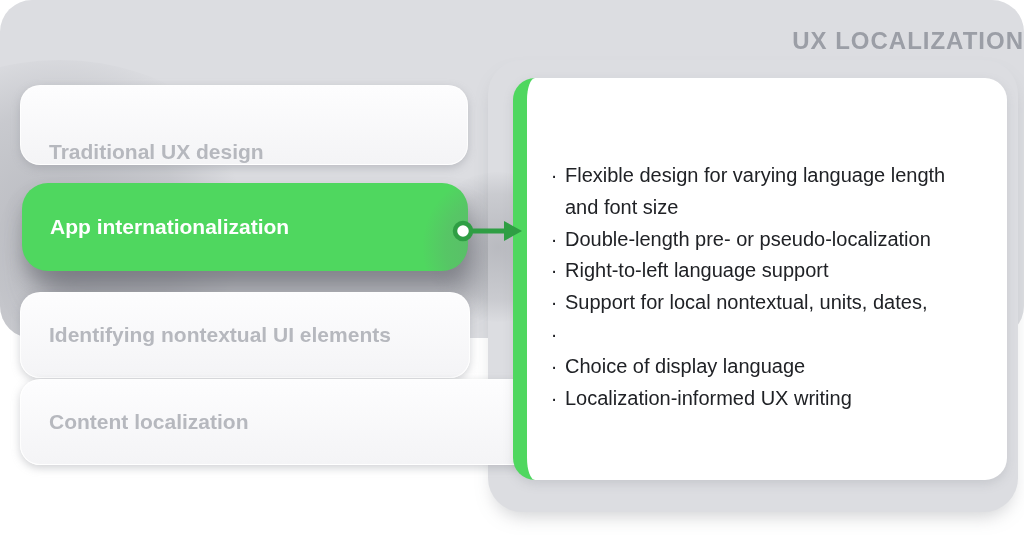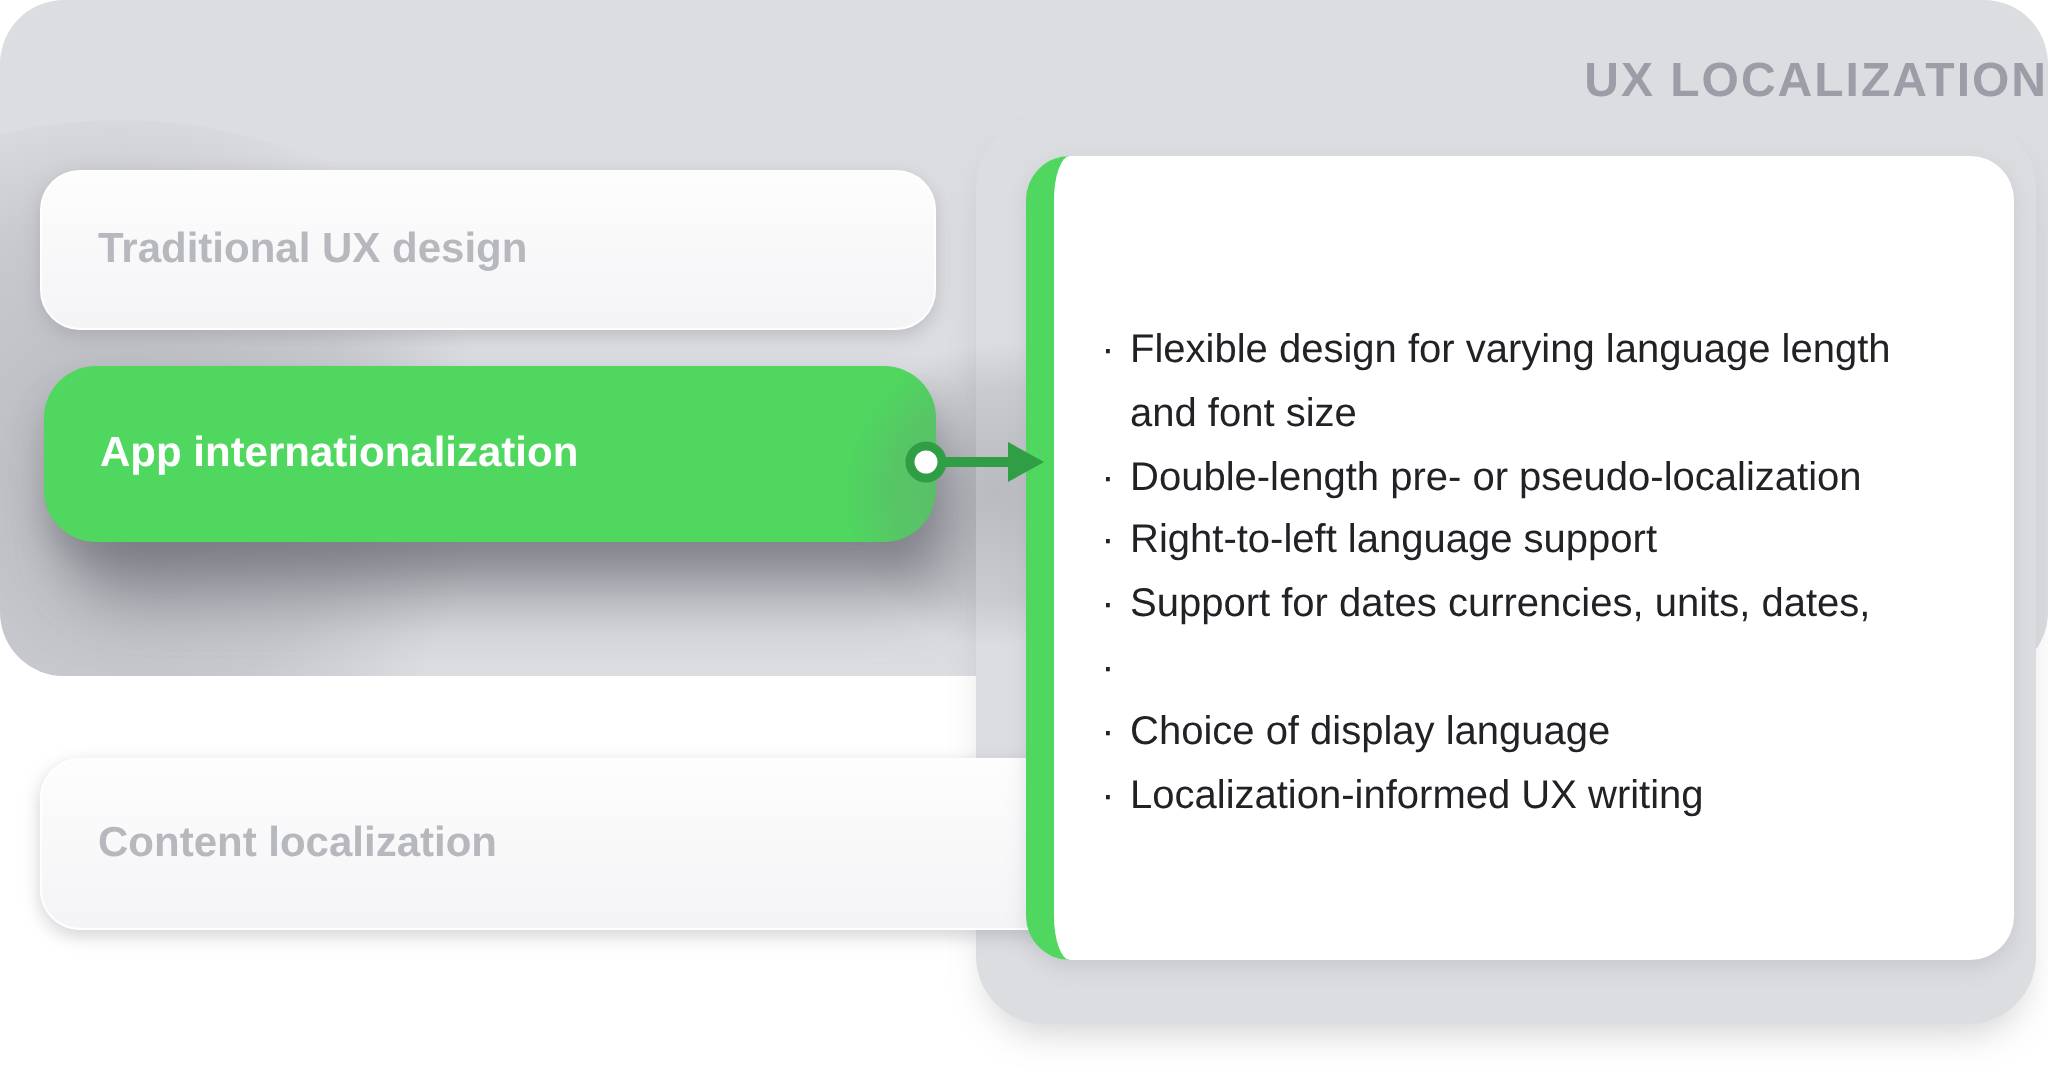--- a/index.html
+++ b/index.html
@@ -40,21 +40,21 @@
   }
   .menu-card {
     position:absolute; left:20px; width:448px; height:80px;
     border-radius:20px; box-sizing:border-box;
     display:flex; align-items:center; padding-left:28px;
     font-size:21px; font-weight:bold; color:#b6b8be;
     background:linear-gradient(180deg,#fdfdfe 0%,#f4f4f6 100%);
     border:1px solid rgba(255,255,255,0.85);
     box-shadow:0 3px 9px rgba(140,142,150,0.40);
   }
-  .card-1 { top:85px; }
+  .card-1 { top:85px;align-items:flex-end; }
   .card-3 { top:292px; height:86px; width:450px; z-index:3; }
   .card-4 { top:379px; height:86px; width:517px; z-index:3; }
   .card-selected {
     left:22px; top:183px; width:446px; height:88px; border-radius:26px;
     background:#4fd75f; color:#ffffff; border:none;
     box-shadow:12px 30px 32px -2px rgba(100,102,110,0.60),
                0 10px 16px rgba(100,102,110,0.35);
   }
   .detail-panel {
     position:absolute; left:513px; top:78px; width:494px; height:402px;
@@ -86,20 +86,23 @@
     </div>
 
     <div class="menu-card card-selected">
       <span>App internationalization</span>
     </div>
   </div>
 
   <div class="bg-right"></div>
   <div class="glow2"></div>
 
+  <div class="menu-card card-3">
+    <span>Identifying nontextual UI elements</span>
+  </div>
 
   <div class="menu-card card-4">
     <span>Content localization</span>
   </div>
 
   <div class="detail-panel">
     <ul class="feature-list">
       <li>
         <span class="marker">·</span>
         <span>Flexible design for varying language length</span>
@@ -111,21 +114,21 @@
       <li>
         <span class="marker">·</span>
         <span>Double-length pre- or pseudo-localization</span>
       </li>
       <li>
         <span class="marker">·</span>
         <span>Right-to-left language support</span>
       </li>
       <li>
         <span class="marker">·</span>
-        <span>Support for dates currencies, units, dates,</span>
+        <span>Support for local nontextual, units, dates,</span>
       </li>
       <li>
         <span class="marker">·</span>
       </li>
       <li>
         <span class="marker">·</span>
         <span>Choice of display language</span>
       </li>
       <li>
         <span class="marker">·</span>

